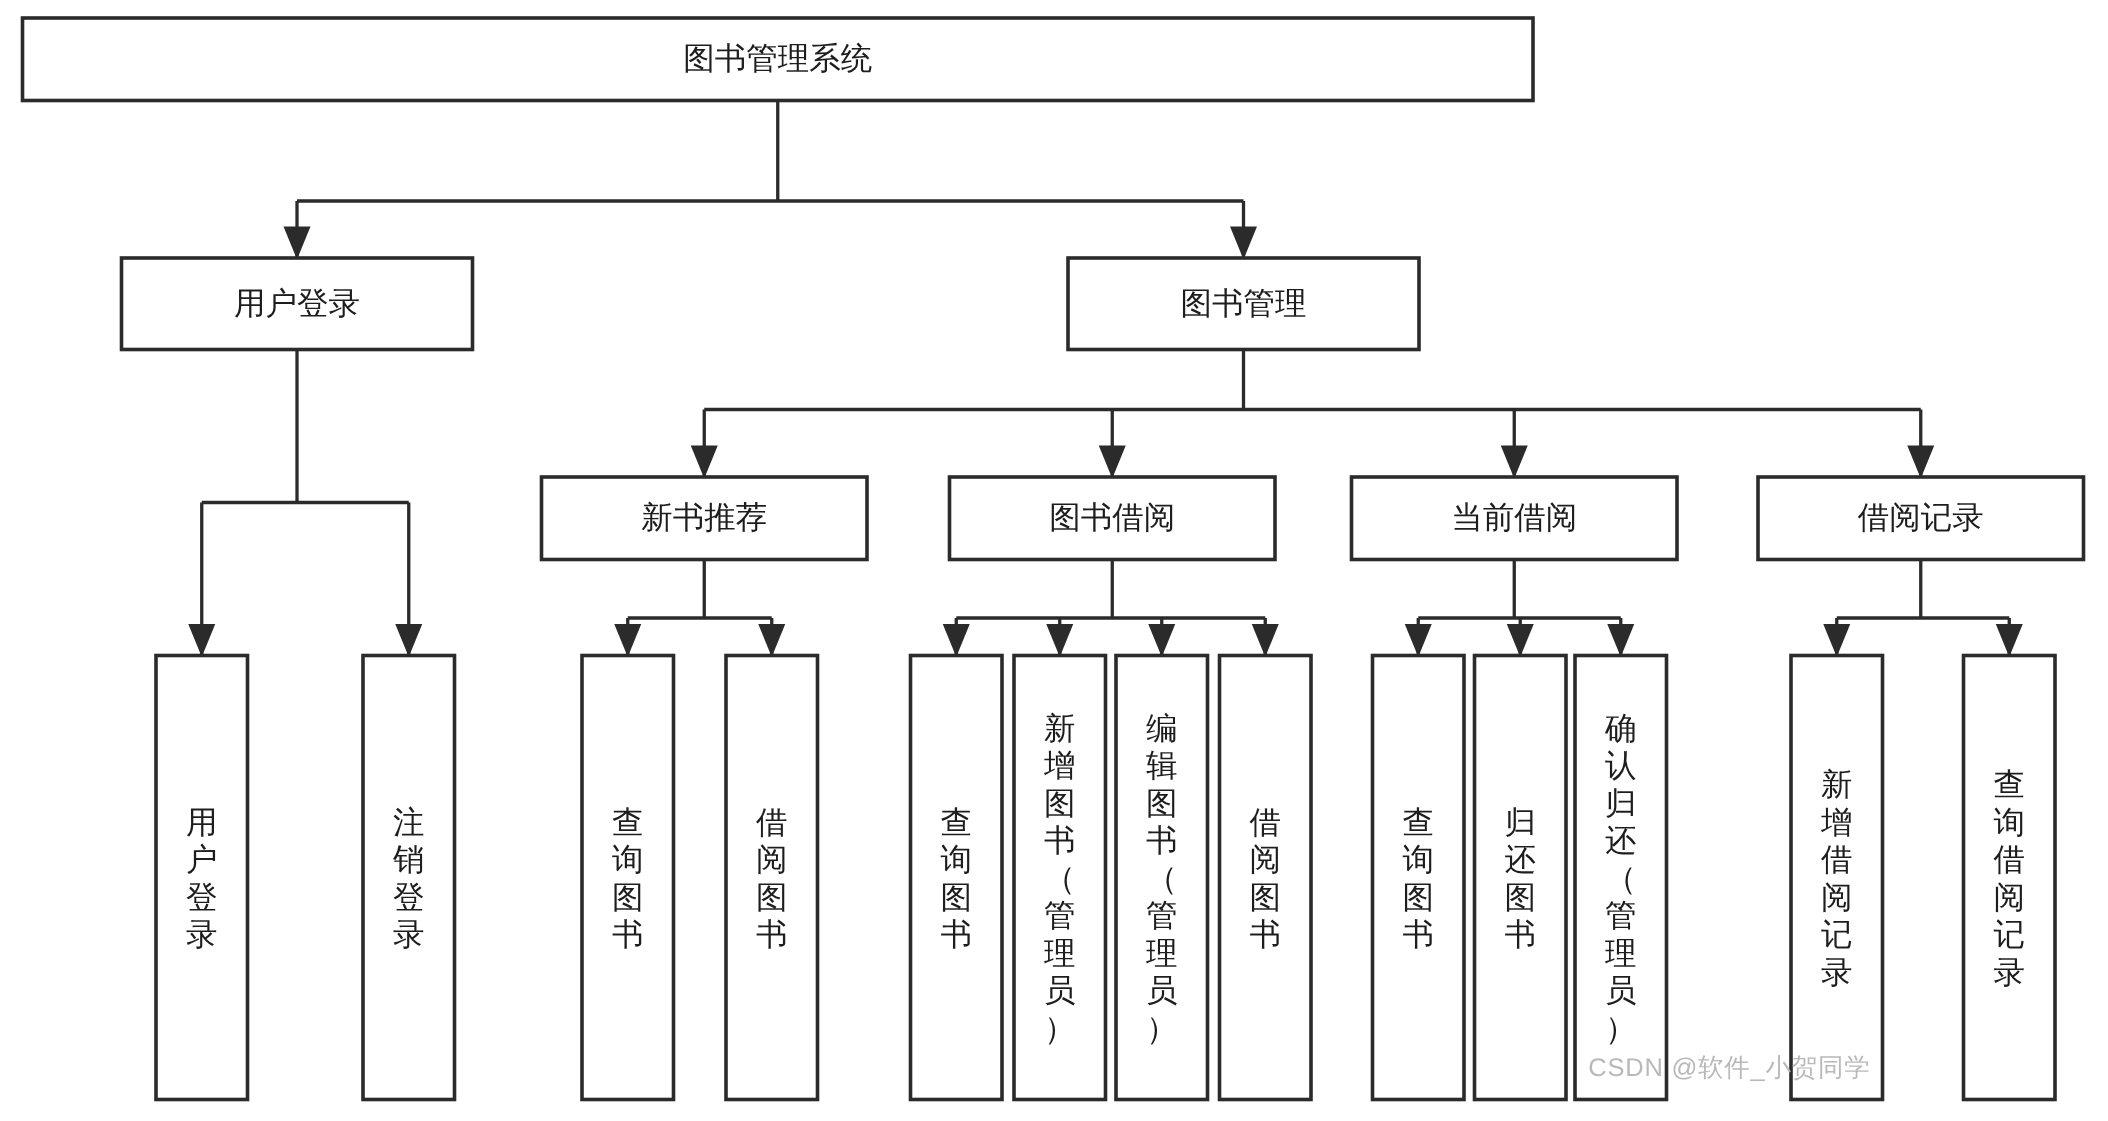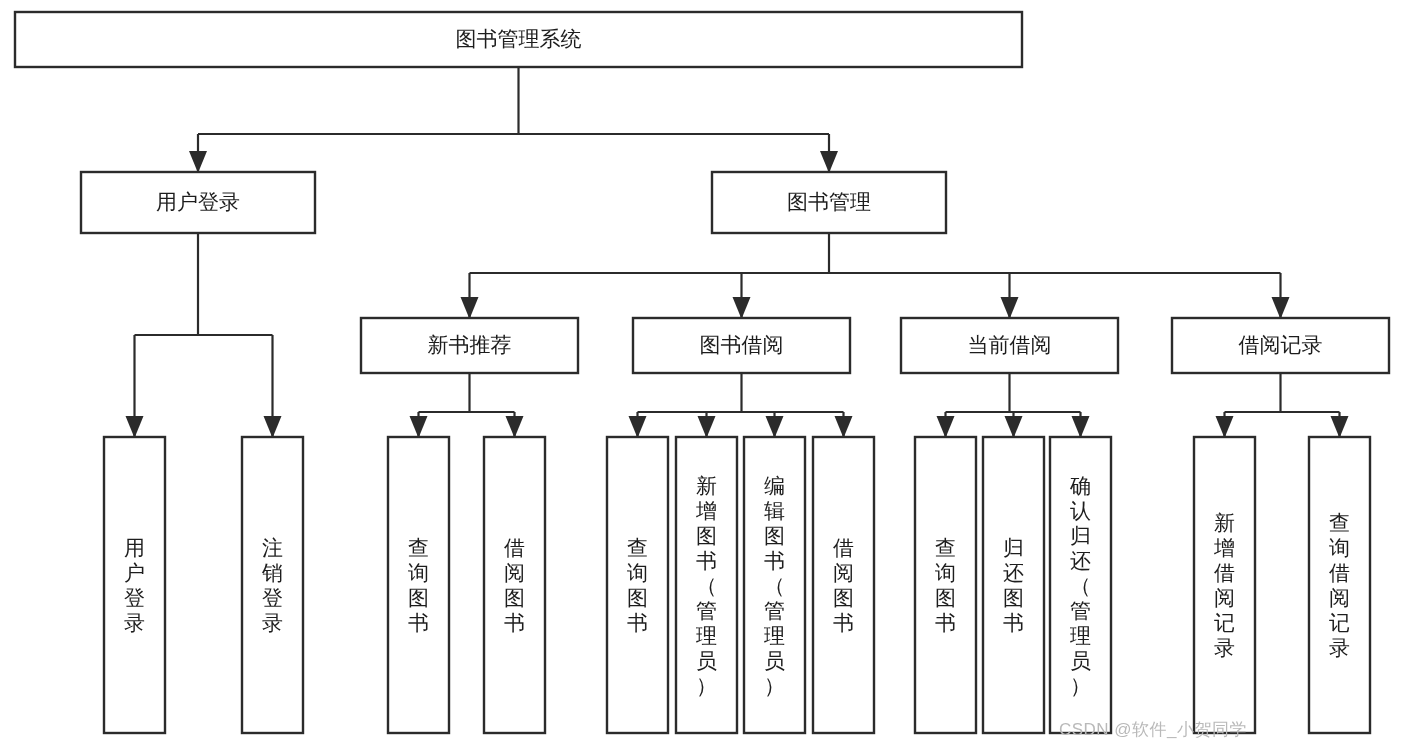--- a/index.html
+++ b/index.html
@@ -50,21 +50,21 @@
   }
   .node-label-v {
     font-family: "Liberation Sans", "DejaVu Sans", sans-serif;
     font-size: 21px;
     fill: #1d1d1d;
     text-anchor: middle;
   }
   .watermark-text {
     position: absolute;
     right: 8px;
-    bottom: 6px;
+    bottom: 24px;
     font-family: "Liberation Sans", "DejaVu Sans", sans-serif;
     font-size: 17px;
     color: #b9b9b9;
     white-space: nowrap;
     letter-spacing: 0.5px;
     user-select: none;
   }
 </style>
 </head>
 <body>

